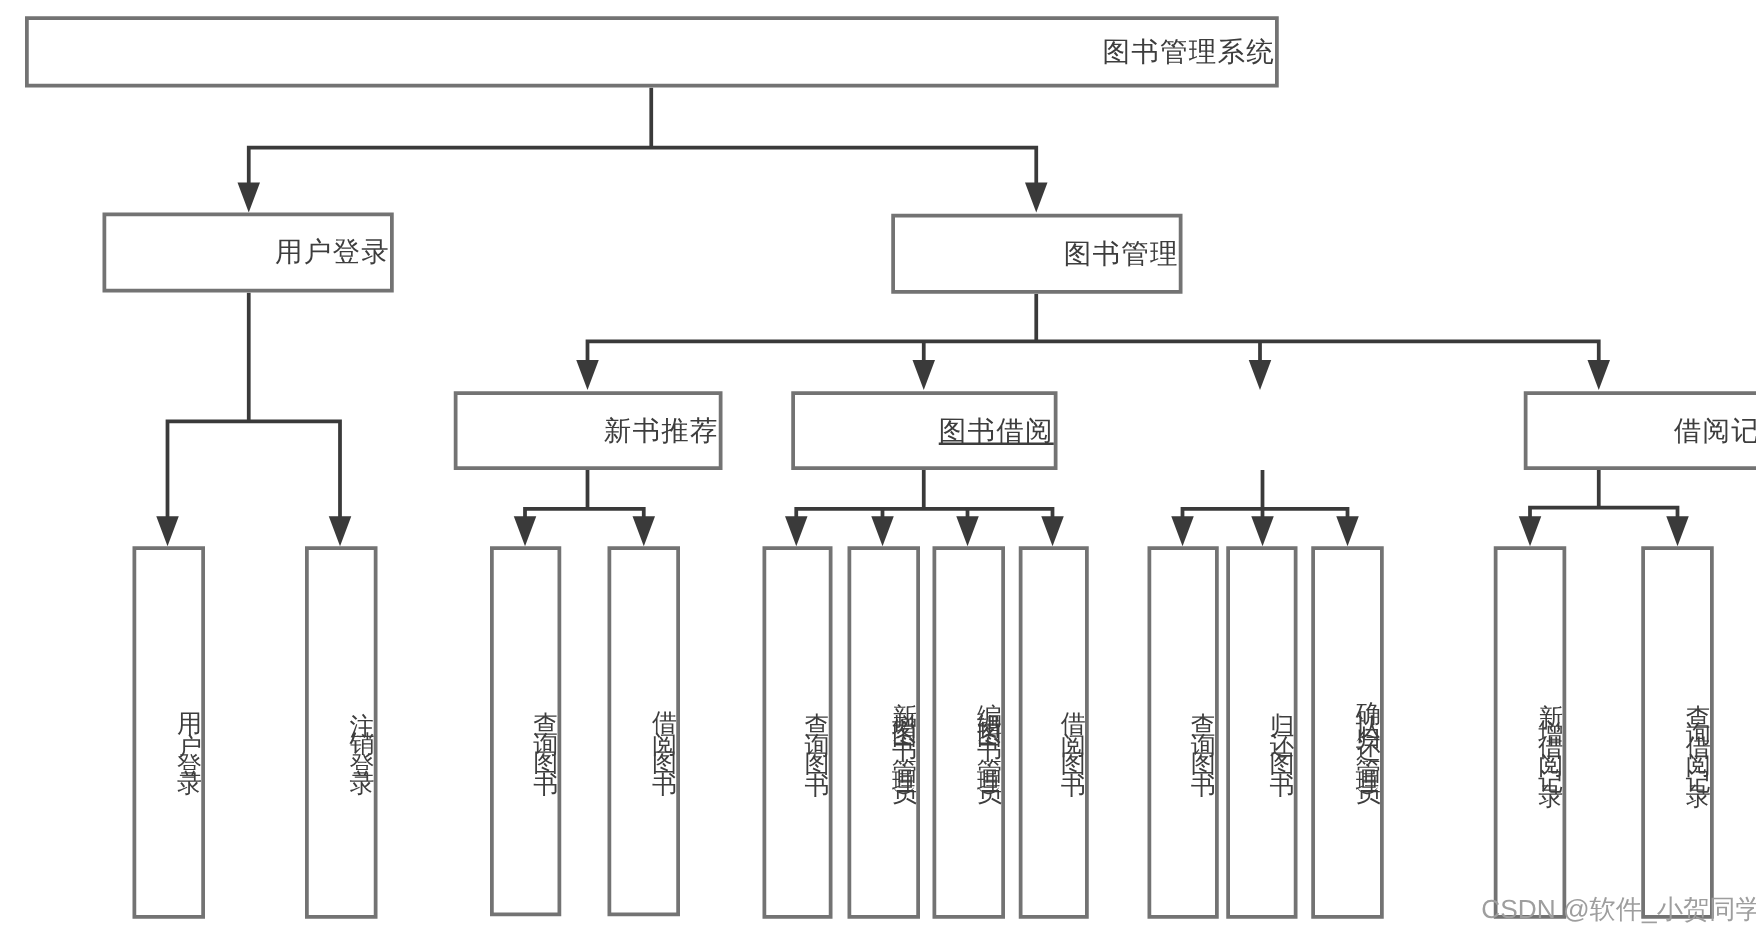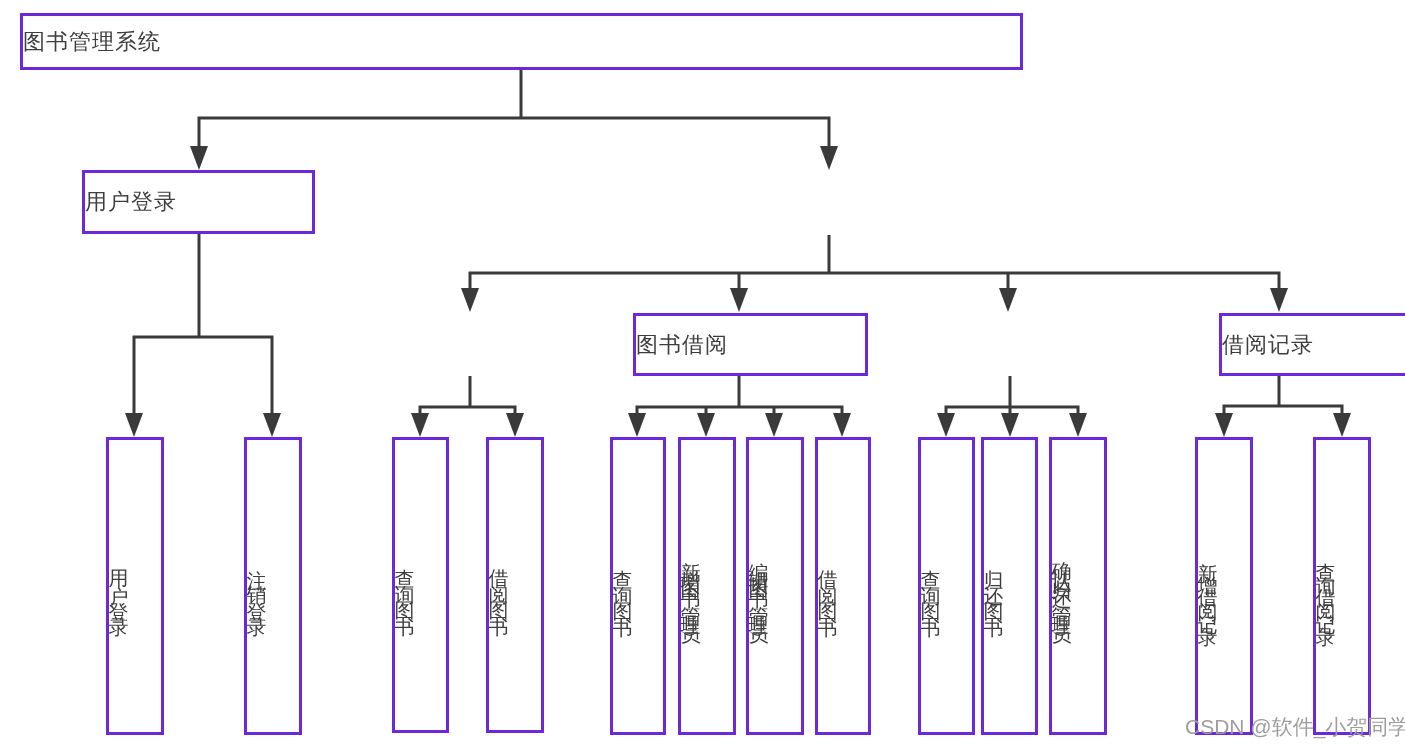--- a/index.html
+++ b/index.html
@@ -15,24 +15,24 @@
     background: #ffffff;
   }
   .connectors {
     position: absolute; left: 0; top: 0;
     width: 1405px; height: 747px;
     z-index: 1;
   }
   .node {
     position: absolute;
     background: #ffffff;
-    border: 3px solid #6d28d9;
+    border: 3px solid #737373;
     display: flex;
     align-items: center;
-    justify-content: flex-start;
+    justify-content: flex-end;
     color: #3d3d3d;
     z-index: 2;
   }
   .hnode { font-size: 22px; letter-spacing: 1px; }
   .vnode span {
     writing-mode: vertical-rl;
     text-orientation: mixed;
     font-size: 20px;
     letter-spacing: 16px;
     line-height: 1;
@@ -105,22 +105,28 @@
     </g>
   </svg>
 
   <div class="node hnode" style="left:20px; top:13px; width:1003px; height:57px;">
     <span>图书管理系统</span>
   </div>
 
   <div class="node hnode" style="left:82px; top:170px; width:233px; height:64px;">
     <span>用户登录</span>
   </div>
+  <div class="node hnode" style="left:713px; top:171px; width:233px; height:64px;">
+    <span>图书管理</span>
+  </div>
 
-  <div class="node hnode" style="left:633px; top:313px; width:235px; height:63px;">
+  <div class="node hnode" style="left:363px; top:313px; width:215px; height:63px;">
+    <span>新书推荐</span>
+  </div>
+  <div class="node hnode" style="left:633px; top:313px; width:213px; height:63px;text-decoration:underline;">
     <span>图书借阅</span>
   </div>
   <div class="node hnode" style="left:1172px; top:313px; width:215px; height:63px;margin-left:47px;">
     <span>借阅记录</span>
   </div>
 
   <div class="node vnode" style="left:106px; top:437px; width:58px; height:298px;">
     <span>用户登录</span>
   </div>
   <div class="node vnode" style="left:244px; top:437px; width:58px; height:298px;">

